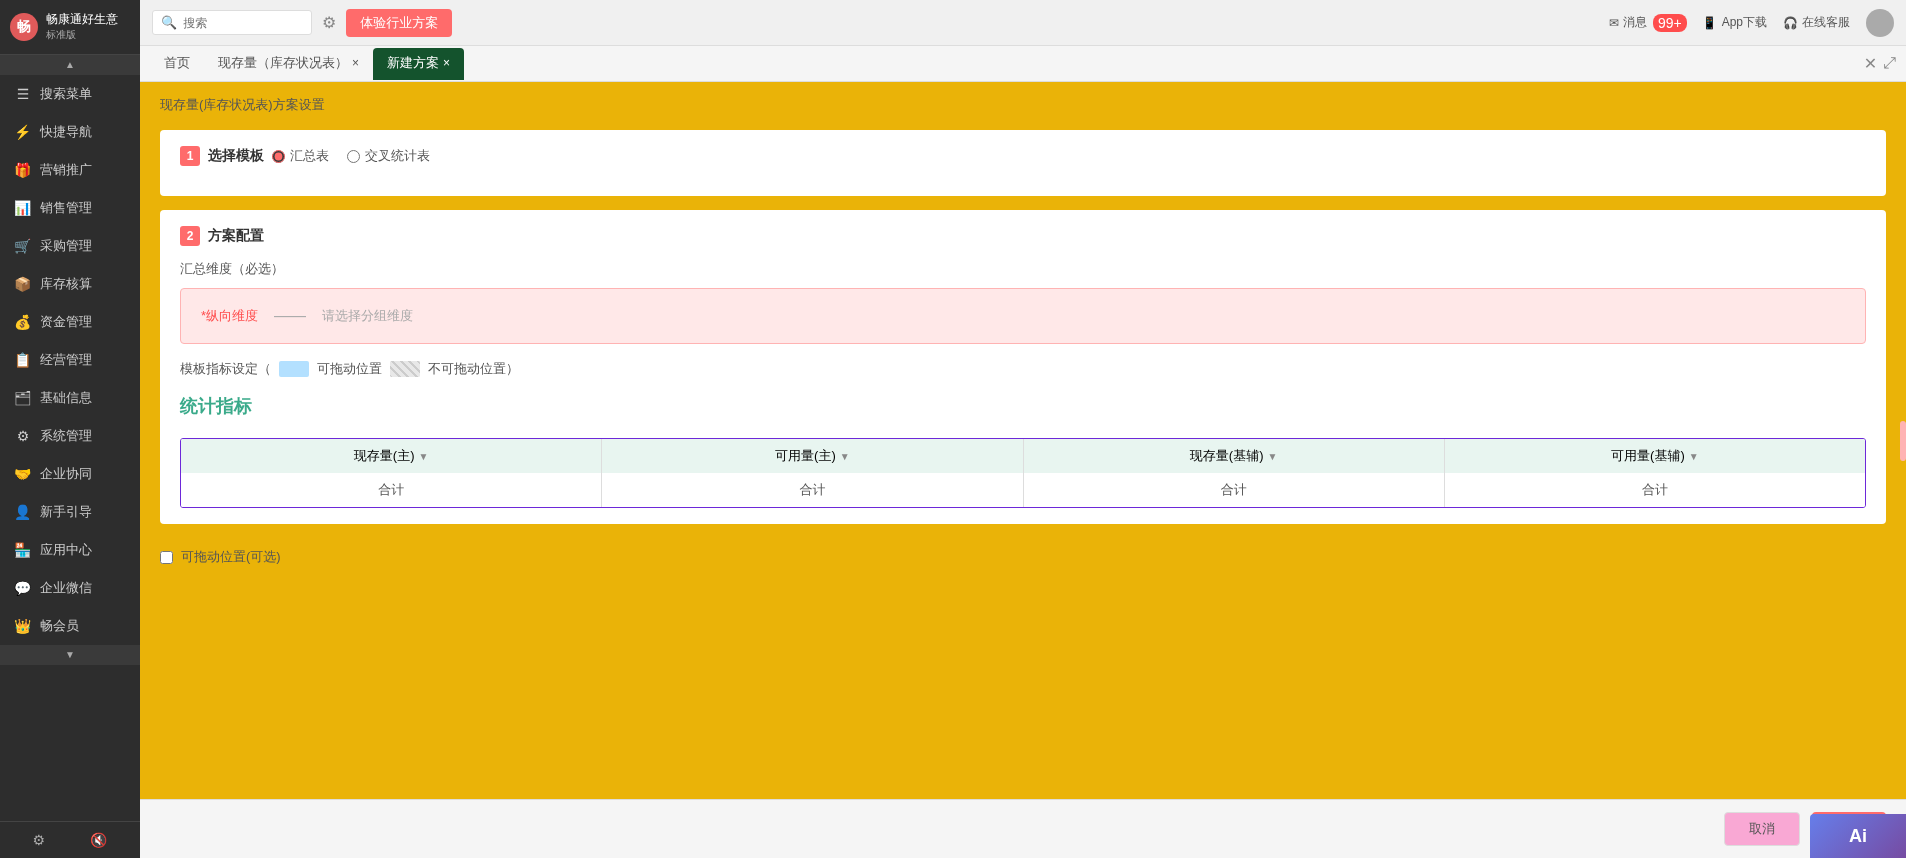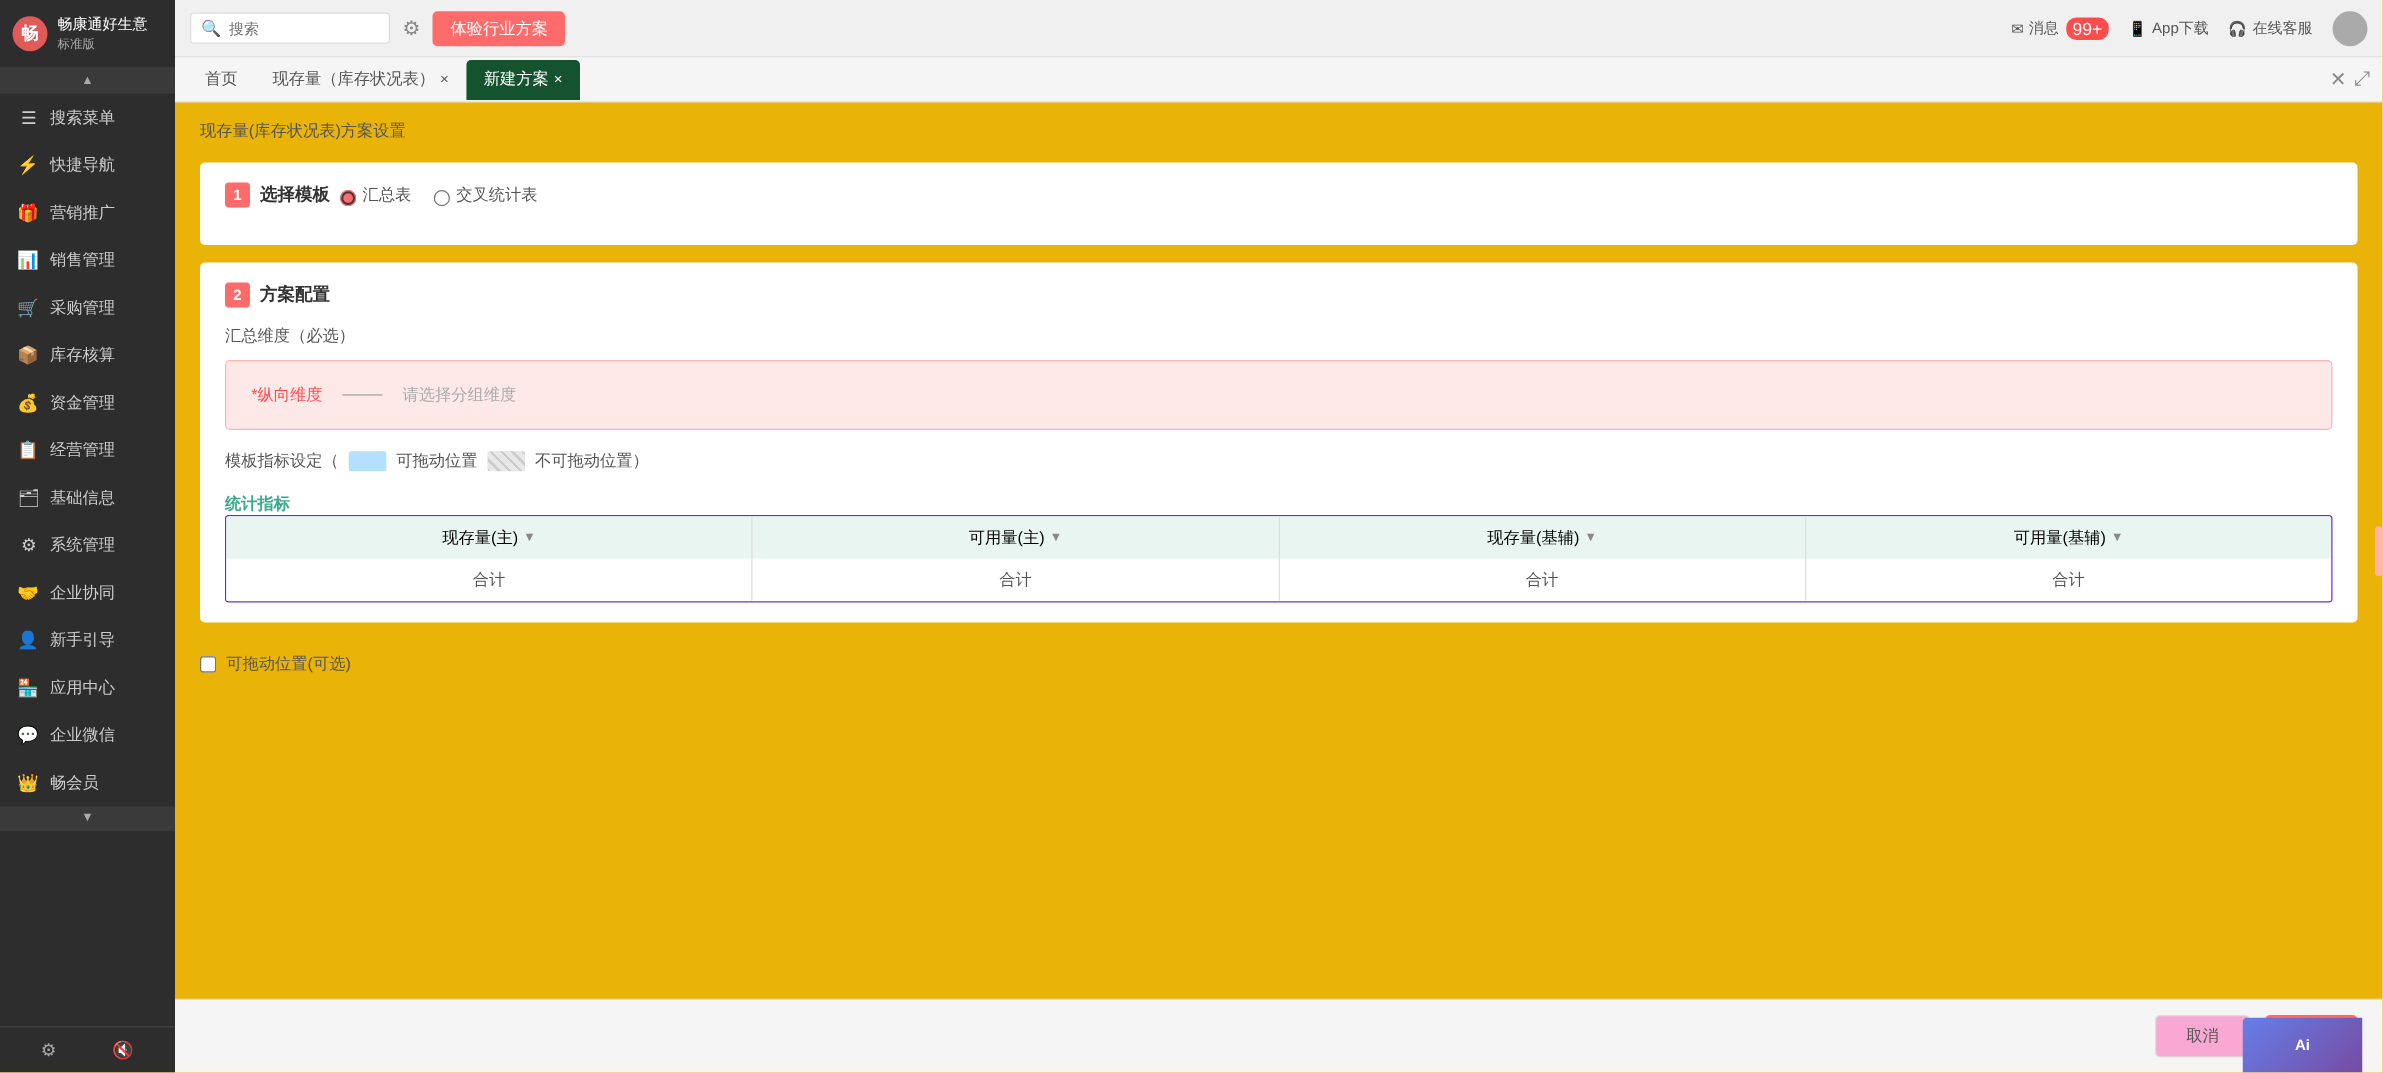--- a/index.html
+++ b/index.html
@@ -130,21 +130,21 @@
     }
     .step-badge {
       width: 20px; height: 20px; background: #ff6b6b; color: white;
       border-radius: 3px; display: flex; align-items: center; justify-content: center;
       font-size: 12px; font-weight: bold; flex-shrink: 0;
     }
     .step-title { font-size: 14px; font-weight: bold; color: #333; }
 
     
     .radio-group { display: flex; align-items: center; gap: 18px; }
-    .radio-label { display: flex; align-items: flex-end; gap: 5px; cursor: pointer; font-size: 13px; color: #555; }
+    .radio-label { display: flex; align-items: center; gap: 5px; cursor: pointer; font-size: 13px; color: #555; }
     .radio-label input[type=radio] { accent-color: #ff6b6b; }
 
     
     .config-section { margin-top: 14px; }
     .config-label { font-size: 13px; color: #555; margin-bottom: 10px; }
     .dimension-box {
       background: #ffe8e8; border: 1px solid #ffb3b3;
       border-radius: 4px; padding: 18px 20px;
       display: flex; align-items: center; gap: 16px;
     }
@@ -164,21 +164,21 @@
       position: relative; overflow: hidden;
     }
     .indicator-non-draggable::after {
       content: '';
       position: absolute; top: 0; left: 0; right: 0; bottom: 0;
       background: repeating-linear-gradient(45deg, #ccc 0, #ccc 2px, #e8e8e8 2px, #e8e8e8 6px);
     }
 
     
     .stats-section { margin-top: 16px; }
-    .stats-label { font-size: 13px; color: #3aaa8a; margin-bottom: 0; font-weight: bold; }
+    .stats-label { font-size: 18px; color: #3aaa8a; margin-bottom: 20px; font-weight: bold; }
     .stats-table { border: 1px solid #6d28d9; border-radius: 3px; overflow: hidden; }
     .stats-table-header { display: flex; background: #e8f5f0; }
     .stats-table-body { display: flex; background: white; }
     .stats-col {
       flex: 1; padding: 8px 10px; text-align: center; font-size: 13px;
       border-right: 1px solid #ddd;
       display: flex; align-items: center; justify-content: center; gap: 4px;
     }
     .stats-col:last-child { border-right: none; }
     .stats-col-body { flex: 1; padding: 8px 10px; text-align: center; font-size: 13px; color: #555; border-right: 1px solid #ddd; }
@@ -219,23 +219,23 @@
     .win-ctrl { cursor: pointer; font-size: 16px; }
 
     
     .right-scroll-indicator {
       position: absolute; right: 0; top: 50%; transform: translateY(-50%);
       width: 6px; height: 40px; background: #ffb3b3; border-radius: 3px;
     }
 
     
     .ai-badge {
-      position: fixed; right: 16px; bottom: 0;
+      position: fixed; right: 0; bottom: 0;
       background: linear-gradient(135deg, #667eea, #764ba2);
-      color: white; font-size: 12px; font-weight: bold;
+      color: white; font-size: 18px; font-weight: bold;
       width: 96px; height: 44px;
       display: flex; align-items: center; justify-content: center;
       border-radius: 4px 0 0 0;
       cursor: pointer;
     }
   </style>
 </head>
 <body>
 
 <div class="sidebar">

